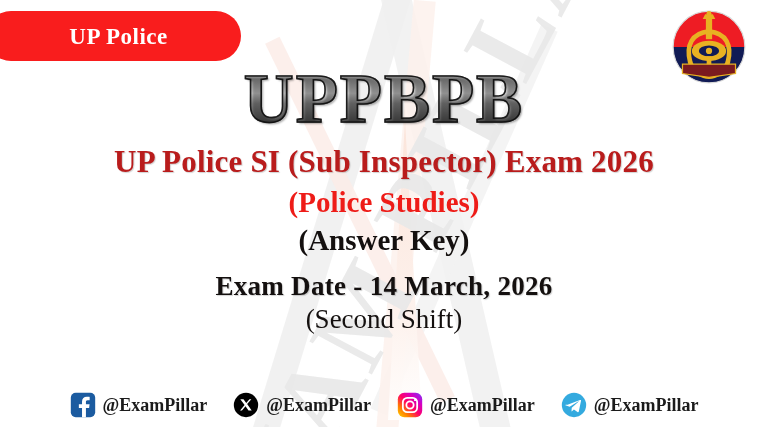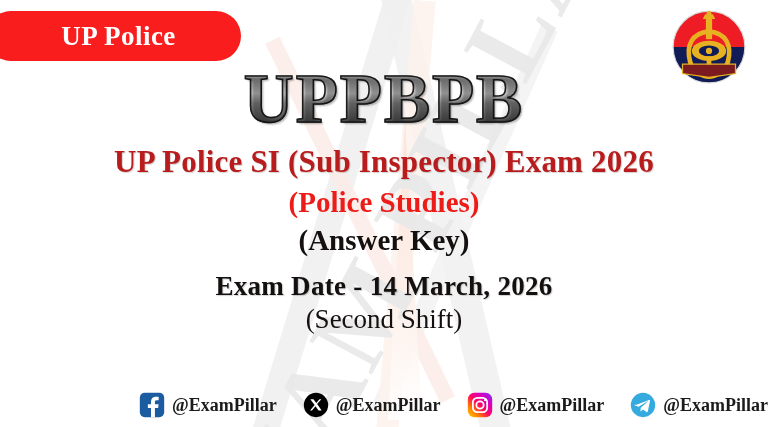--- a/index.html
+++ b/index.html
@@ -104,21 +104,21 @@
     display: flex;
     align-items: center;
     justify-content: center;
     padding-left: 10px;
     box-sizing: border-box;
   }
   .pill-label {
     color: #ffffff;
     font-family: "Liberation Serif", "DejaVu Serif", serif;
     font-weight: bold;
-    font-size: 27px;
+    font-size: 23px;
     letter-spacing: .5px;
     line-height: 1;
     white-space: nowrap;
   }
 
   
   .badge {
     position: absolute;
     right: 20px;
     top: 8px;
@@ -210,21 +210,21 @@
 
   
   .social-bar {
     position: absolute;
     left: 0;
     right: 0;
     bottom: 9px;
     z-index: 3;
     display: flex;
     align-items: center;
-    justify-content: flex-end;
+    justify-content: center;
     gap: 26px;
   }
   .social-item {
     display: flex;
     align-items: center;
     gap: 7px;
   }
   .social-handle {
     font-family: "Liberation Serif", "DejaVu Serif", serif;
     font-weight: bold;

